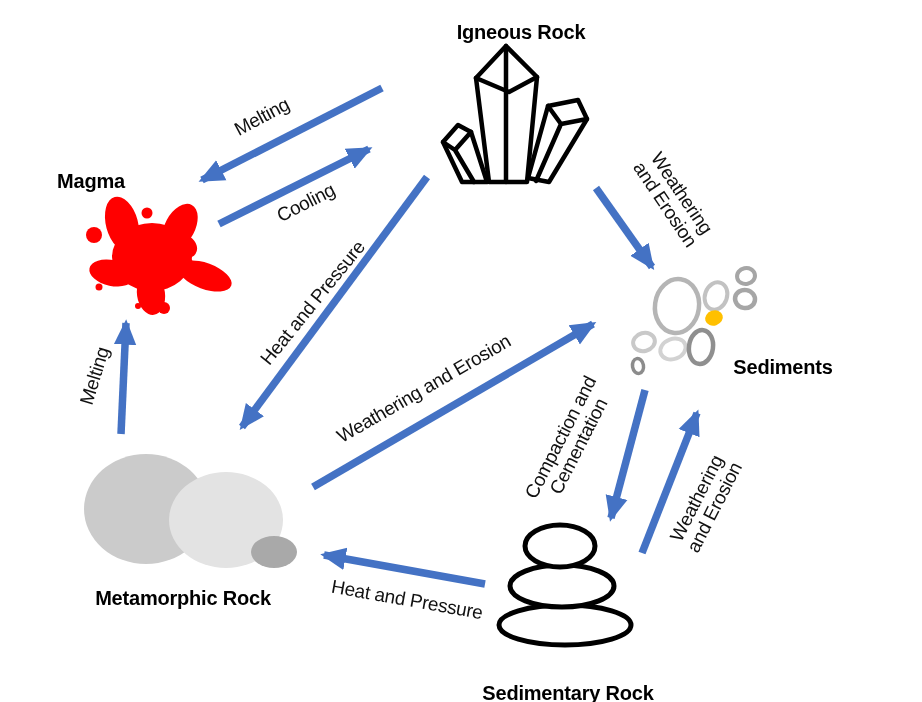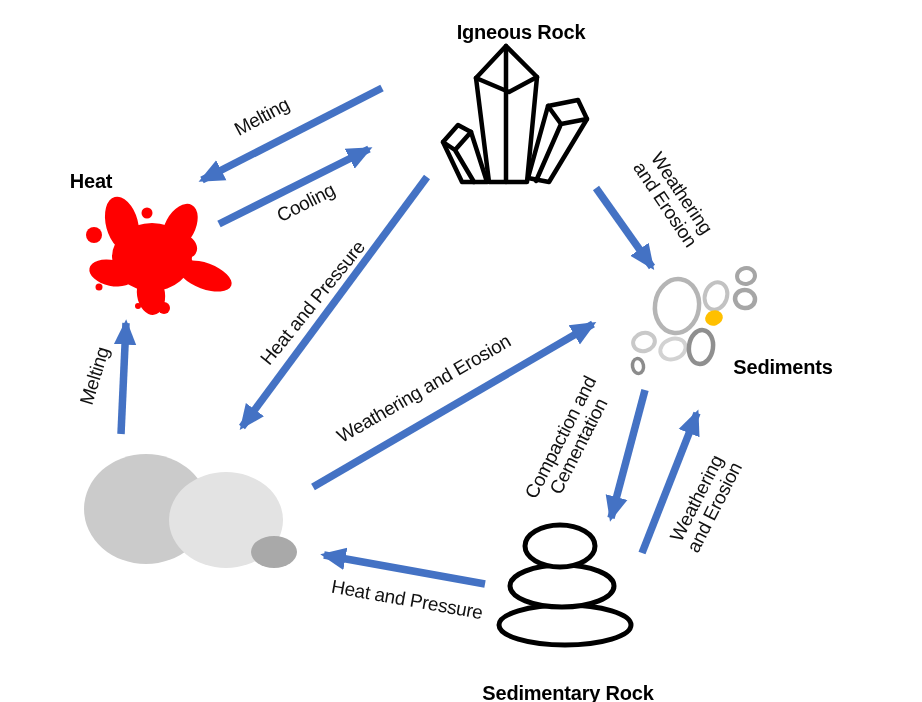--- a/index.html
+++ b/index.html
@@ -80,22 +80,23 @@
       <line x1="427" y1="177" x2="242" y2="427" marker-end="url(#ah)" stroke="#4472C4"></line>
       <line x1="313" y1="487" x2="593" y2="324" marker-end="url(#ah)" stroke="#4472C4"></line>
       <line x1="121" y1="434" x2="126" y2="323" marker-end="url(#ah)" stroke="#4472C4"></line>
       <line x1="645" y1="390" x2="611" y2="518" marker-end="url(#ah)" stroke="#4472C4"></line>
       <line x1="642" y1="553" x2="697" y2="413" marker-end="url(#ah)" stroke="#4472C4"></line>
       <line x1="485" y1="584" x2="324" y2="555" marker-end="url(#ah)" stroke="#4472C4"></line>
     </g>
   </svg>
 
   <div class="lbl node-lbl" style="left:521px;top:33px">Igneous Rock</div>
-  <div class="lbl node-lbl" style="left:91px;top:182px">Heat</div>
+  <div class="lbl node-lbl" style="left:91px;top:182px">Magma</div>
   <div class="lbl node-lbl" style="left:783px;top:368px">Sediments</div>
+  <div class="lbl node-lbl" style="left:183px;top:599px">Metamorphic Rock</div>
   <div class="lbl node-lbl" style="left:568px;top:694px">Sedimentary Rock</div>
 
   <div class="lbl" style="left:262px;top:117px;--r:-28deg">Melting</div>
   <div class="lbl" style="left:306px;top:203px;--r:-27deg">Cooling</div>
   <div class="lbl" style="left:673px;top:199px;--r:56deg">Weathering
 and Erosion</div>
   <div class="lbl" style="left:313px;top:303px;--r:-51deg">Heat and Pressure</div>
   <div class="lbl" style="left:424px;top:389px;--r:-30deg">Weathering and Erosion</div>
   <div class="lbl" style="left:95px;top:376px;--r:-73deg">Melting</div>
   <div class="lbl" style="left:570px;top:442px;--r:-63deg">Compaction and

